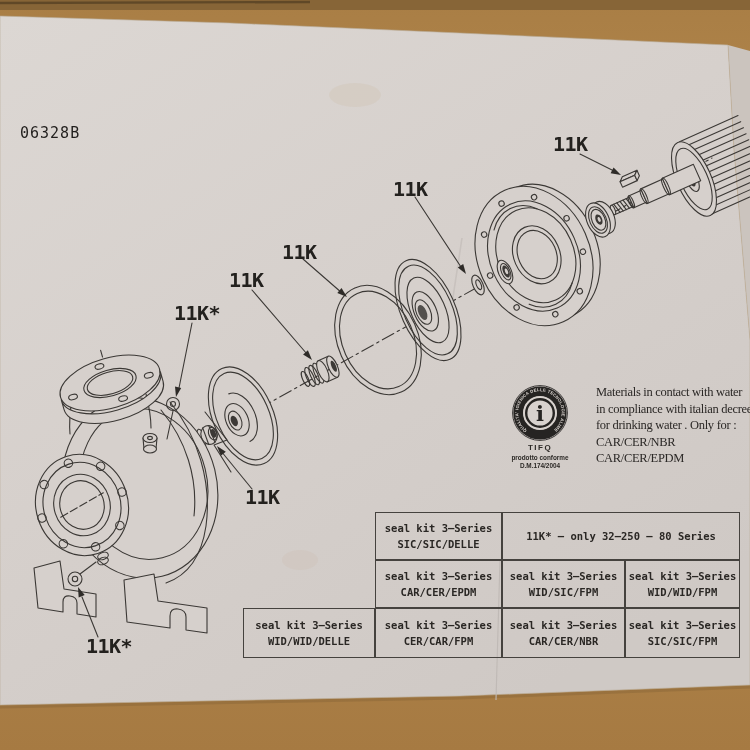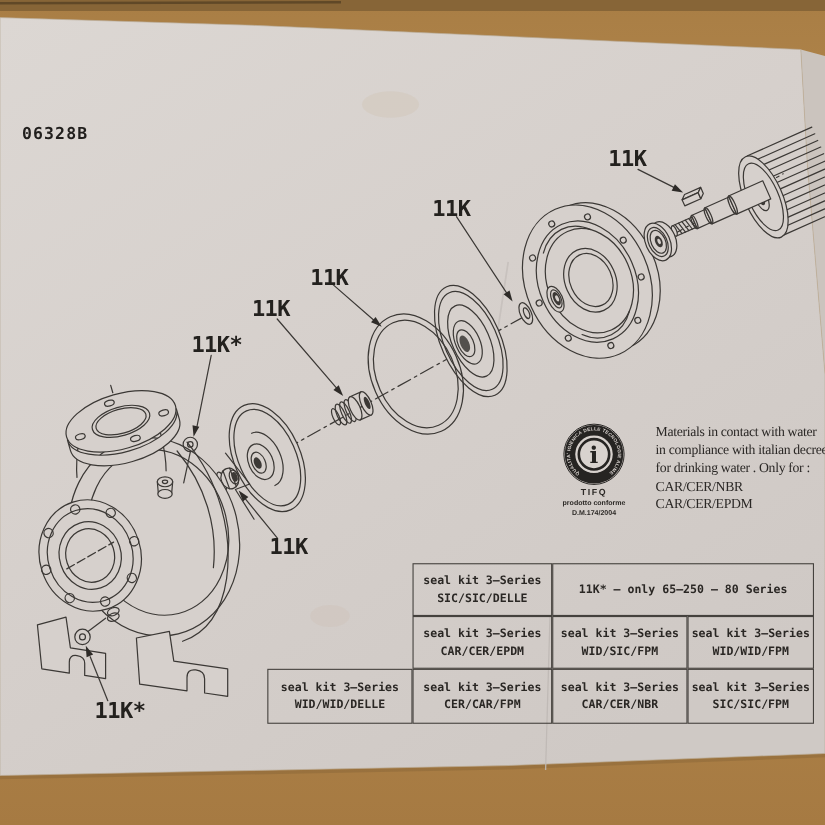--- a/index.html
+++ b/index.html
@@ -9,21 +9,21 @@
 
   
   .ln{stroke:#3b3835;fill:none;stroke-width:1.1;stroke-linecap:round;stroke-linejoin:round;}
   .fp{fill:#d6d0cc;}
   .dk{fill:#3c3936;stroke:none;}
   .arrow{fill:#2e2b28;stroke:none;}
   .cad{font-family:"DejaVu Sans Mono",monospace;font-weight:700;fill:#23211e;}
   .lbl{font-size:20px;letter-spacing:-0.5px;}
 
   
-  .docnum{position:absolute;left:20px;top:112px;font-size:15px;font-weight:700;
+  .docnum{position:absolute;left:20px;top:124px;font-size:15px;font-weight:400;
           color:#211f1d;letter-spacing:1px;}
   .note{position:absolute;left:596px;top:384px;width:158px;
         font-family:"Liberation Serif","DejaVu Serif",serif;font-size:12.5px;
         letter-spacing:-0.3px;line-height:16.6px;color:#2b2826;white-space:nowrap;}
   .seal-table{position:absolute;left:243px;top:512px;width:497px;height:121px;}
   .cell{position:absolute;box-sizing:border-box;border:1.4px solid #45423e;
         display:flex;flex-direction:column;align-items:center;justify-content:center;
         font-size:10.5px;font-weight:700;color:#2a2724;line-height:1.55;
         text-align:center;white-space:nowrap;}
 </style>
@@ -324,21 +324,21 @@
     <div>CAR/CER/NBR</div>
     <div>CAR/CER/EPDM</div>
   </div>
 
   <div class="seal-table">
     <div class="cell" style="left:132px;top:0;width:127px;height:48px">
       <div>seal kit 3–Series</div>
       <div>SIC/SIC/DELLE</div>
     </div>
     <div class="cell" style="left:259px;top:0;width:238px;height:48px">
-      <div>11K* – only 65–250 – 80 Series</div>
+      <div>11K* – only 32–250 – 80 Series</div>
     </div>
 
     <div class="cell" style="left:132px;top:48px;width:127px;height:48px">
       <div>seal kit 3–Series</div>
       <div>CAR/CER/EPDM</div>
     </div>
     <div class="cell" style="left:259px;top:48px;width:123px;height:48px">
       <div>seal kit 3–Series</div>
       <div>WID/SIC/FPM</div>
     </div>

